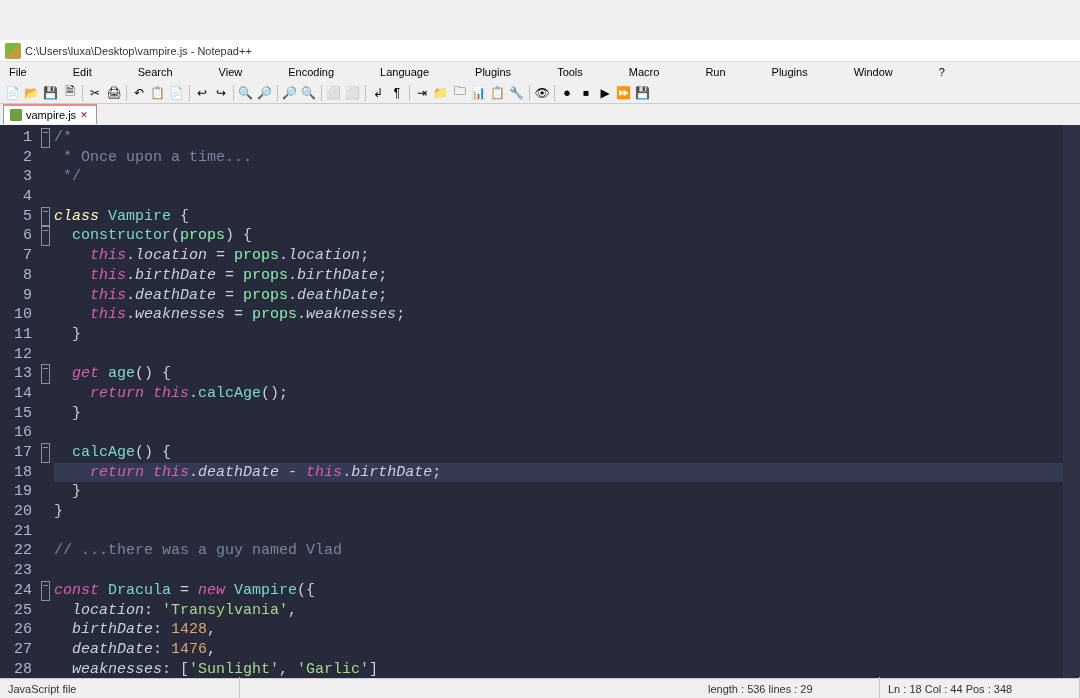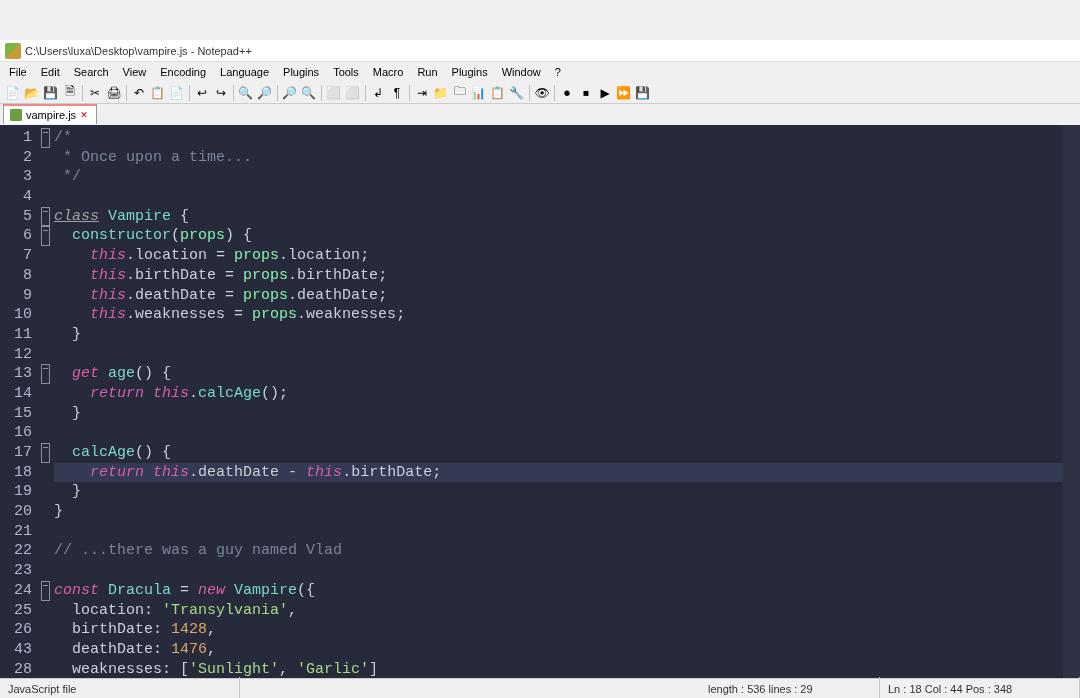--- a/index.html
+++ b/index.html
@@ -1,45 +1,45 @@
 <!DOCTYPE html>
 <html><head>
 <meta charset="utf-8">
 <style>
 *{margin:0;padding:0;box-sizing:border-box;}
 body{font-family:"Segoe UI",Tahoma,sans-serif;font-size:11px;background:#f0f0f0;width:1080px;height:698px;display:flex;flex-direction:column;overflow:hidden;}
 .titlebar{height:22px;background:#fff;display:flex;align-items:center;padding:0 5px;border-bottom:1px solid #e0e0e0;margin-top:40px;}
 .titlebar .icon{width:16px;height:16px;margin-right:4px;background:linear-gradient(135deg,#7db442 50%,#c89a3a 50%);border-radius:2px;}
 .titlebar .title{color:#333;}
-.menubar{height:20px;background:#f0f0f0;display:flex;align-items:center;padding:0 2px;}
+.menubar{height:20px;background:#f0f0f0;display:flex;align-items:center;padding:0 2px;gap:32px;}
 .menubar span{padding:2px 7px;cursor:default;}
 .toolbar{height:22px;background:#f0f0f0;display:flex;align-items:center;padding:1px 4px;gap:1px;border-bottom:1px solid #ccc;}
 .toolbar .btn{width:18px;height:18px;display:flex;align-items:center;justify-content:center;font-size:12px;cursor:default;border:1px solid transparent;}
 .toolbar .sep{width:1px;height:16px;background:#c0c0c0;margin:0 2px;}
 .tabbar{height:21px;background:#f0f0f0;display:flex;align-items:flex-end;padding-left:3px;border-bottom:1px solid #f0f0f0;}
 .tab{height:20px;background:#fff;border:1px solid #999;border-bottom:none;padding:8px 6px;display:flex;align-items:center;gap:4px;font-size:11px;position:relative;border-top:2px solid #e88;}
 .tab .ticon{width:12px;height:12px;background:#6a9e3e;border-radius:1px;}
 .tab .close{width:10px;height:10px;font-size:9px;color:#c00;cursor:default;}
 .editor{flex:1;background:#262a3b;display:flex;overflow:hidden;font-family:Consolas,"Courier New",monospace;font-size:15px;line-height:19.7px;}
 .gutter{width:38px;background:#262a3b;color:#b0b6cc;text-align:right;padding:3px 6px 0 0;user-select:none;}
 .gutter div{height:19.7px;}
 .foldcol{width:14px;background:#262a3b;padding-top:3px;}
 .foldcol div{height:19.7px;display:flex;align-items:center;justify-content:center;color:#888;font-size:10px;}
 .fold{width:9px;height:9px;border:1px solid #8a8f9f;background:#262a3b;position:relative;}
 .fold::before{content:"";position:absolute;left:1px;right:1px;top:3px;height:1px;background:#8a8f9f;}
 .code{flex:1;padding:3px 0 0 2px;color:#c8d0dc;white-space:pre;}
 .code div{height:19.7px;}
 .hl{background:#343a52;}
 .c-comment{color:#7a8499;}
 .c-kw{color:#d85fa7;font-style:italic;}
-.c-class{color:#a3a3a3;font-style:italic;text-decoration:underline;}
+.c-class{color:#fef9c3;font-style:italic;}
 .c-type{color:#7ad8c8;}
 .c-fn{color:#7ad8c8;}
 .c-this{color:#d85fa7;font-style:italic;}
-.c-prop{color:#c8d0dc;}
+.c-prop{color:#c8d0dc;font-style:italic;}
 .c-pun{color:#c8d0dc;}
 .c-op{color:#c8d0dc;}
 .c-str{color:#a8d888;}
 .c-num{color:#e0a66a;}
 .c-ident{color:#86efac;}
 .statusbar{height:20px;background:#f0f0f0;border-top:1px solid #ccc;display:flex;align-items:center;font-size:11px;color:#333;}
 .statusbar .cell{padding:12px 8px;border-right:1px solid #c8c8c8;height:100%;display:flex;align-items:center;}
 .statusbar .spacer{flex:1;}
 .scrollbar{width:17px;background:#2e3244;}
 </style>
@@ -140,21 +140,21 @@
       <div>17</div>
       <div>18</div>
       <div>19</div>
       <div>20</div>
       <div>21</div>
       <div>22</div>
       <div>23</div>
       <div>24</div>
       <div>25</div>
       <div>26</div>
-      <div>43</div>
+      <div>27</div>
       <div>28</div>
       <div>32</div>
     </div>
   <div class="foldcol" id="foldcol">
       <div>
         <div class="fold"></div>
       </div>
       <div></div>
       <div></div>
       <div></div>

